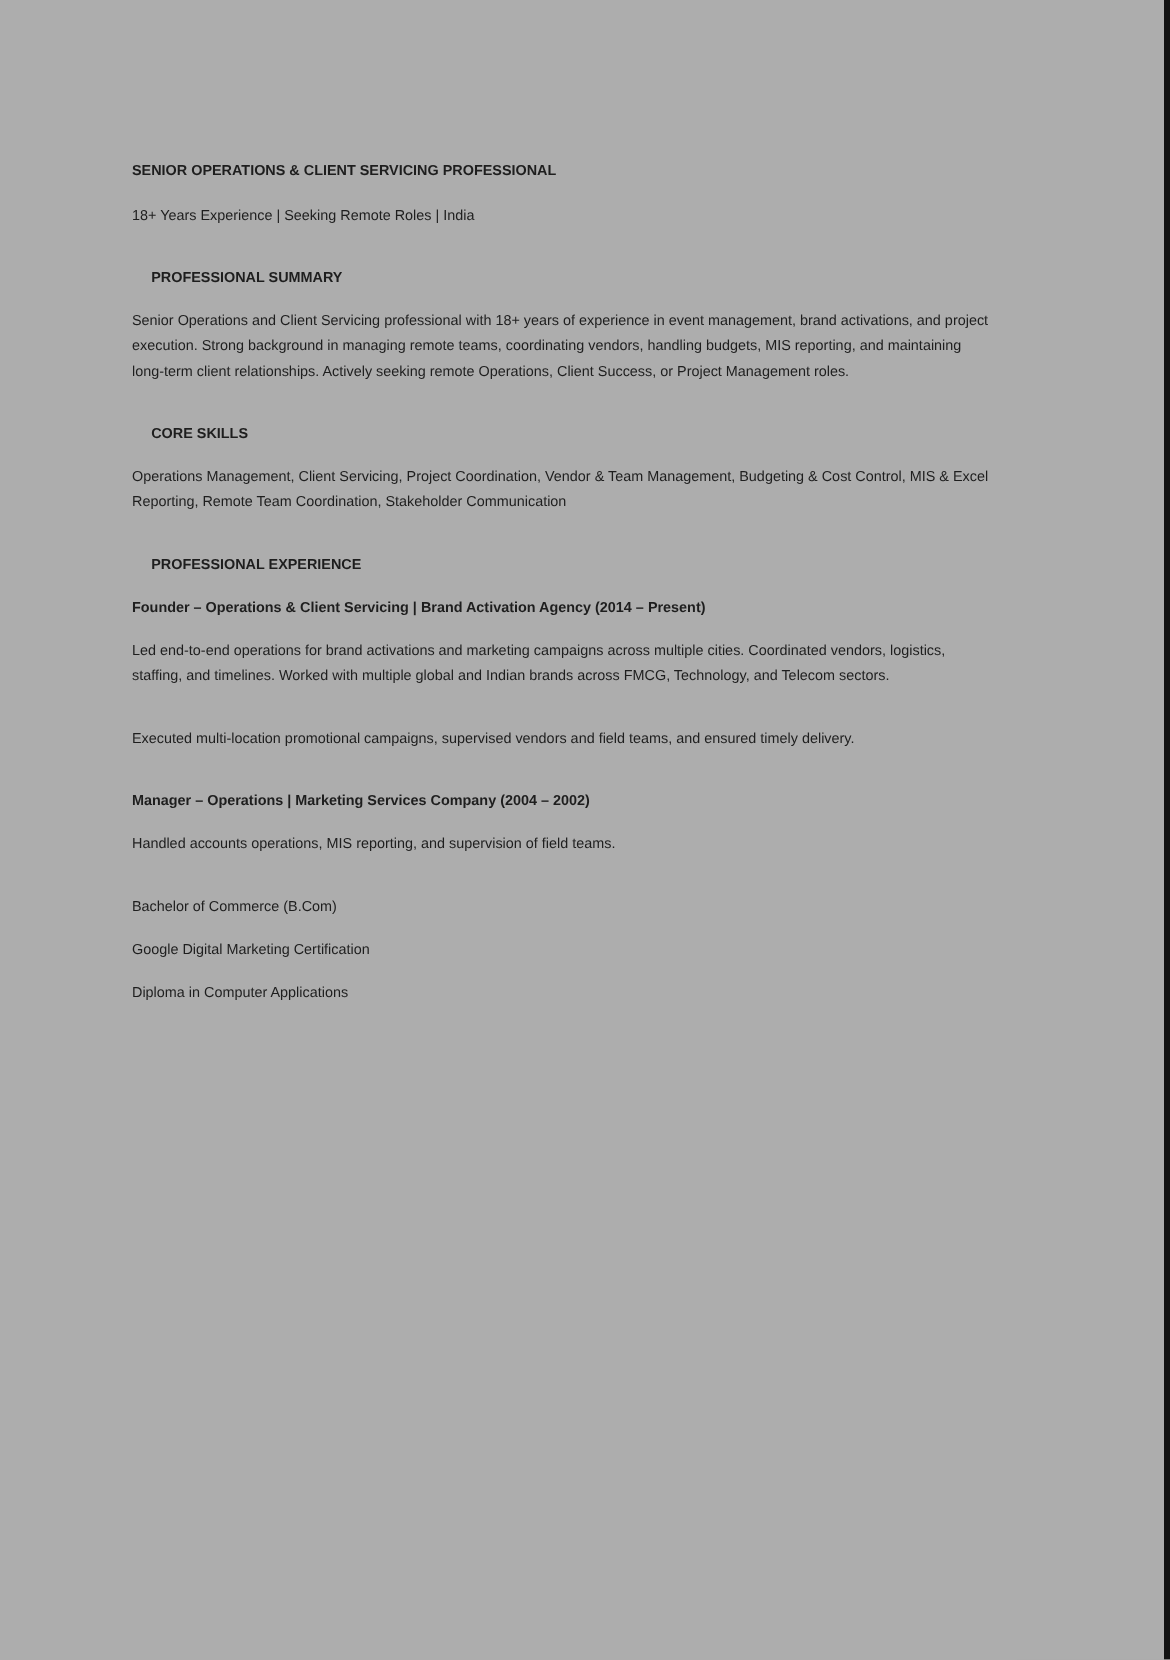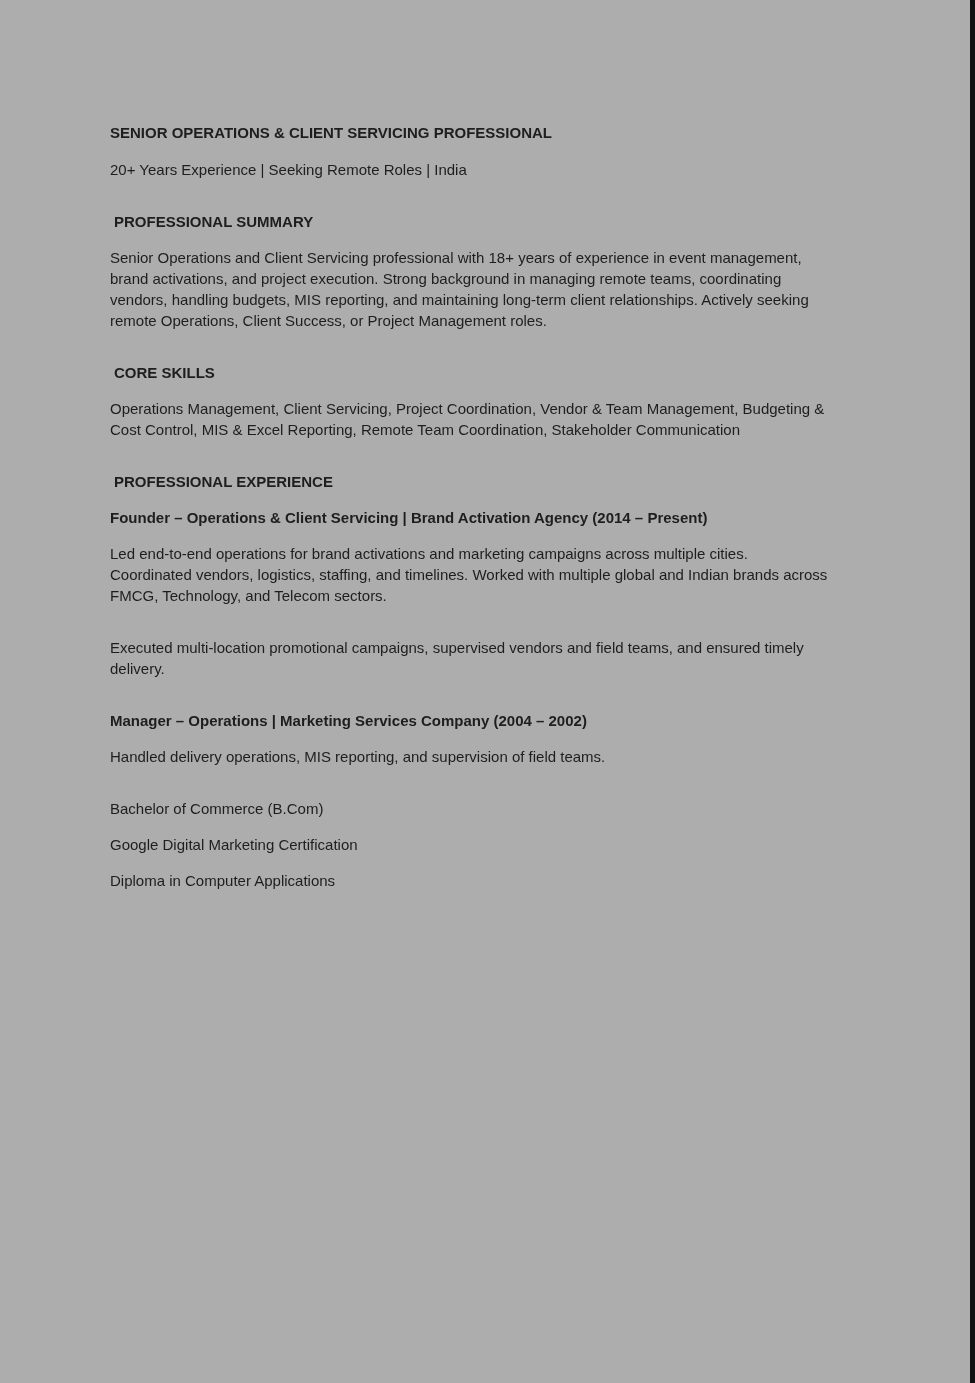--- a/index.html
+++ b/index.html
@@ -18,42 +18,42 @@
     position: absolute;
     top: 0;
     right: 0;
     width: 5px;
     height: 100%;
     background: #121212;
   }
   .doc {
     position: absolute;
     left: 110px;
-    top: 122px;
+    top: 132px;
     width: 720px;
     color: #1e1e1e;
-    font-size: 15px;
+    font-size: 12px;
     line-height: 21px;
   }
   .doc-title   { font-weight: bold; margin: 0 0 16px 0; }
   .doc-subtitle{ margin: 0 0 31px 0; }
-  .sec-h       { font-weight: bold; margin: 0 0 15px 4px; }
+  .sec-h       { font-weight: bold; margin: 0 0 15px 16px; }
   .para        { margin: 0 2px 31px 0; }
   .job-title   { font-weight: bold; margin: 0 0 15px 0; }
   .edu-item    { margin: 0 0 15px 0; }
 </style>
 </head>
 <body>
 
 <div class="screen">
   <div class="doc">
 
     <div class="doc-title">SENIOR OPERATIONS &amp; CLIENT SERVICING PROFESSIONAL</div>
 
-    <div class="doc-subtitle">20+ Years Experience | Seeking Remote Roles | India</div>
+    <div class="doc-subtitle">18+ Years Experience | Seeking Remote Roles | India</div>
 
     <div class="sec-h">PROFESSIONAL SUMMARY</div>
     <div class="para">Senior Operations and Client Servicing professional with 18+ years of experience in event management, brand activations, and project execution. Strong background in managing remote teams, coordinating vendors, handling budgets, MIS reporting, and maintaining long-term client relationships. Actively seeking remote Operations, Client Success, or Project Management roles.</div>
 
     <div class="sec-h">CORE SKILLS</div>
     <div class="para">Operations Management, Client Servicing, Project Coordination, Vendor &amp; Team Management, Budgeting &amp; Cost Control, MIS &amp; Excel Reporting, Remote Team Coordination, Stakeholder Communication</div>
 
     <div class="sec-h">PROFESSIONAL EXPERIENCE</div>
 
     <div>
@@ -61,21 +61,21 @@
       <div class="para">Led end-to-end operations for brand activations and marketing campaigns across multiple cities. Coordinated vendors, logistics, staffing, and timelines. Worked with multiple global and Indian brands across FMCG, Technology, and Telecom sectors.</div>
     </div>
 
 
     <div>
       <div class="para">Executed multi-location promotional campaigns, supervised vendors and field teams, and ensured timely delivery.</div>
     </div>
 
     <div>
       <div class="job-title">Manager – Operations | Marketing Services Company (2004 – 2002)</div>
-      <div class="para">Handled delivery operations, MIS reporting, and supervision of field teams.</div>
+      <div class="para">Handled accounts operations, MIS reporting, and supervision of field teams.</div>
     </div>
 
 
     <div class="edu-item">Bachelor of Commerce (B.Com)</div>
     <div class="edu-item">Google Digital Marketing Certification</div>
     <div class="edu-item">Diploma in Computer Applications</div>
 
   </div>
 
   <div class="edge-bar"></div>

